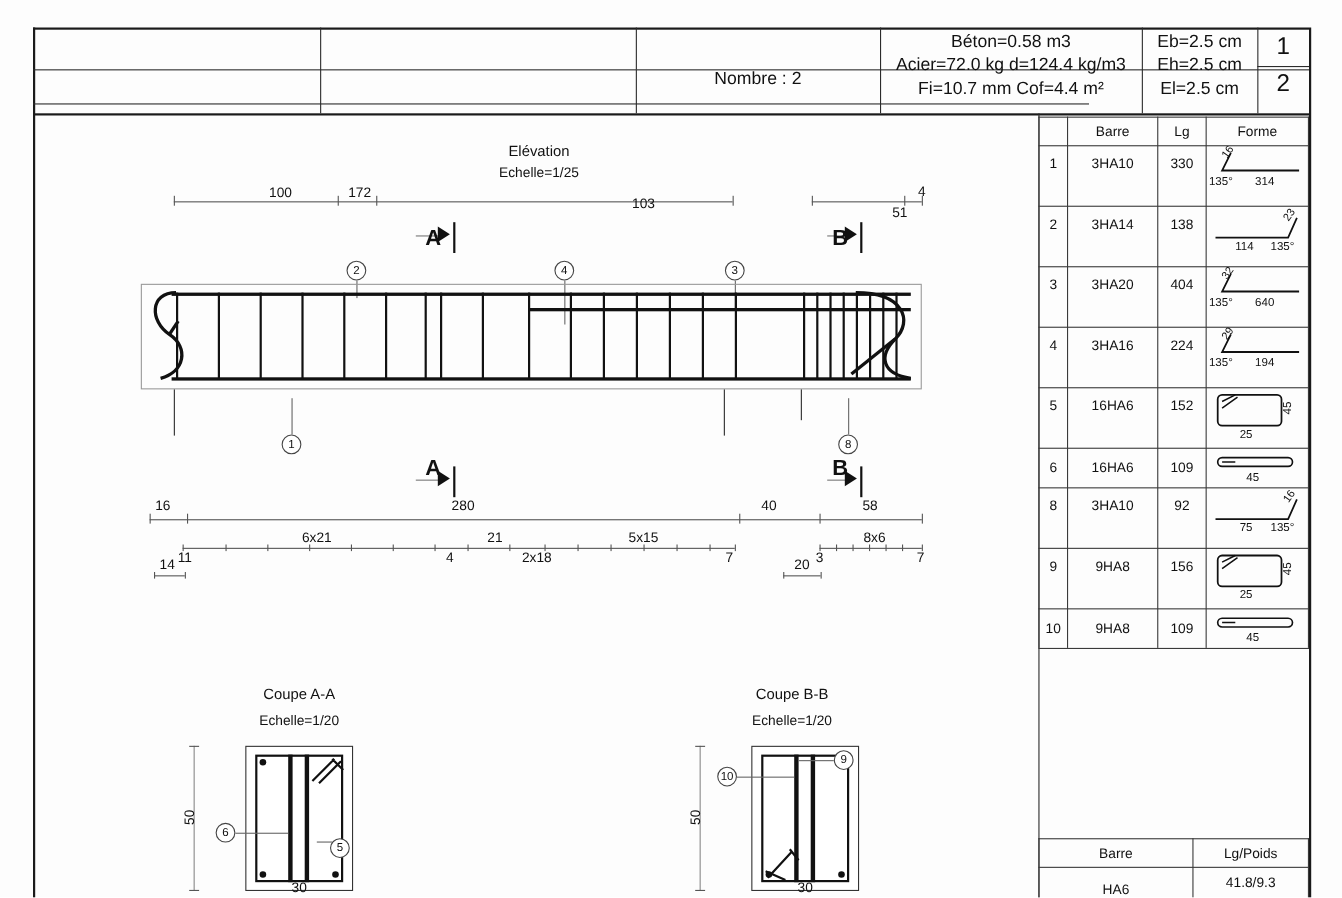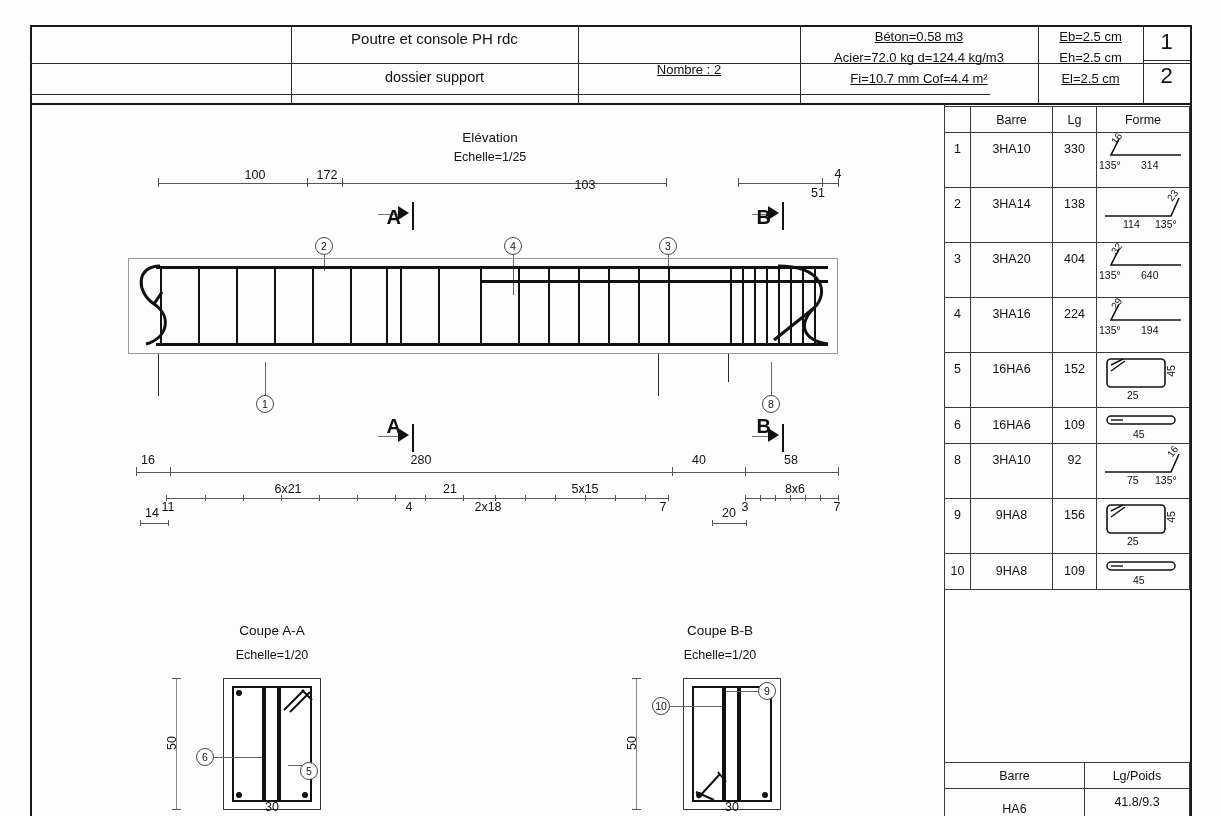--- a/index.html
+++ b/index.html
@@ -25,21 +25,21 @@
 
   
   .tb-text {
     position: absolute;
     text-align: center;
     white-space: nowrap;
     line-height: 1.1;
   }
   .tb-main { font-size: 15px; }
   .tb-big  { font-size: 27px; letter-spacing: .5px; }
-  .tb-sm   { font-size: 13px; text-decoration: underline; }
+  .tb-sm   { font-size: 16px; }
   .tb-med  { font-size: 14.5px; }
   .tb-num  { font-size: 22px; }
 
   
   #schedule { position: absolute; left: 944px; top: 106px; width: 246px; height: 448px; }
   #schedule .cell {
     position: absolute;
     display: flex; align-items: center; justify-content: center;
     font-size: 12.5px; white-space: nowrap;
   }
@@ -116,23 +116,21 @@
   <div class="hline" style="left:30px;  top:63px;  width:1160px;"></div>
   <div class="hline" style="left:30px;  top:94px;  width:960px;"></div>
   <div class="vline" style="left:291px; top:25px;  height:78px;"></div>
   <div class="vline" style="left:578px; top:25px;  height:38px;"></div>
   <div class="vline" style="left:578px; top:63px;  height:40px;"></div>
   <div class="vline" style="left:800px; top:25px;  height:78px;"></div>
   <div class="vline" style="left:1038px;top:25px;  height:78px;"></div>
   <div class="vline" style="left:1143px;top:25px;  height:78px;"></div>
   <div class="hline" style="left:1143px;top:60px;  width:47px;"></div>
 
-  <div class="tb-text tb-main" style="left:291px; top:31px; width:287px;">Poutre et console PH rdc</div>
   <div class="tb-text tb-sm" style="left:578px; top:63px; width:222px;">Nombre : 2</div>
-  <div class="tb-text tb-med" style="left:291px; top:70px; width:287px;">dossier support</div>
 
   <div class="tb-text tb-sm" style="left:800px; top:30px; width:238px;">Béton=0.58 m3</div>
   <div class="tb-text tb-sm" style="left:800px; top:51px; width:238px;">Acier=72.0 kg d=124.4 kg/m3</div>
   <div class="tb-text tb-sm" style="left:800px; top:72px; width:238px;">Fi=10.7 mm Cof=4.4 m²</div>
 
   <div class="tb-text tb-sm" style="left:1038px; top:30px; width:105px;">Eb=2.5 cm</div>
   <div class="tb-text tb-sm" style="left:1038px; top:51px; width:105px;">Eh=2.5 cm</div>
   <div class="tb-text tb-sm" style="left:1038px; top:72px; width:105px;">El=2.5 cm</div>
 
   <div class="tb-text tb-num" style="left:1143px; top:30px; width:47px;">1</div>

